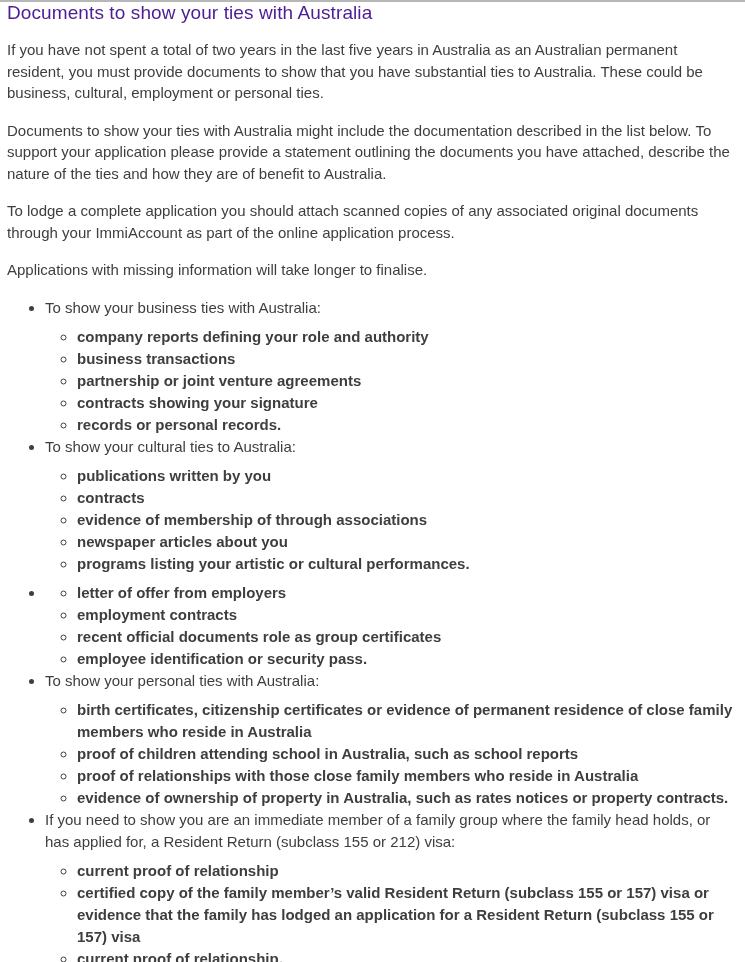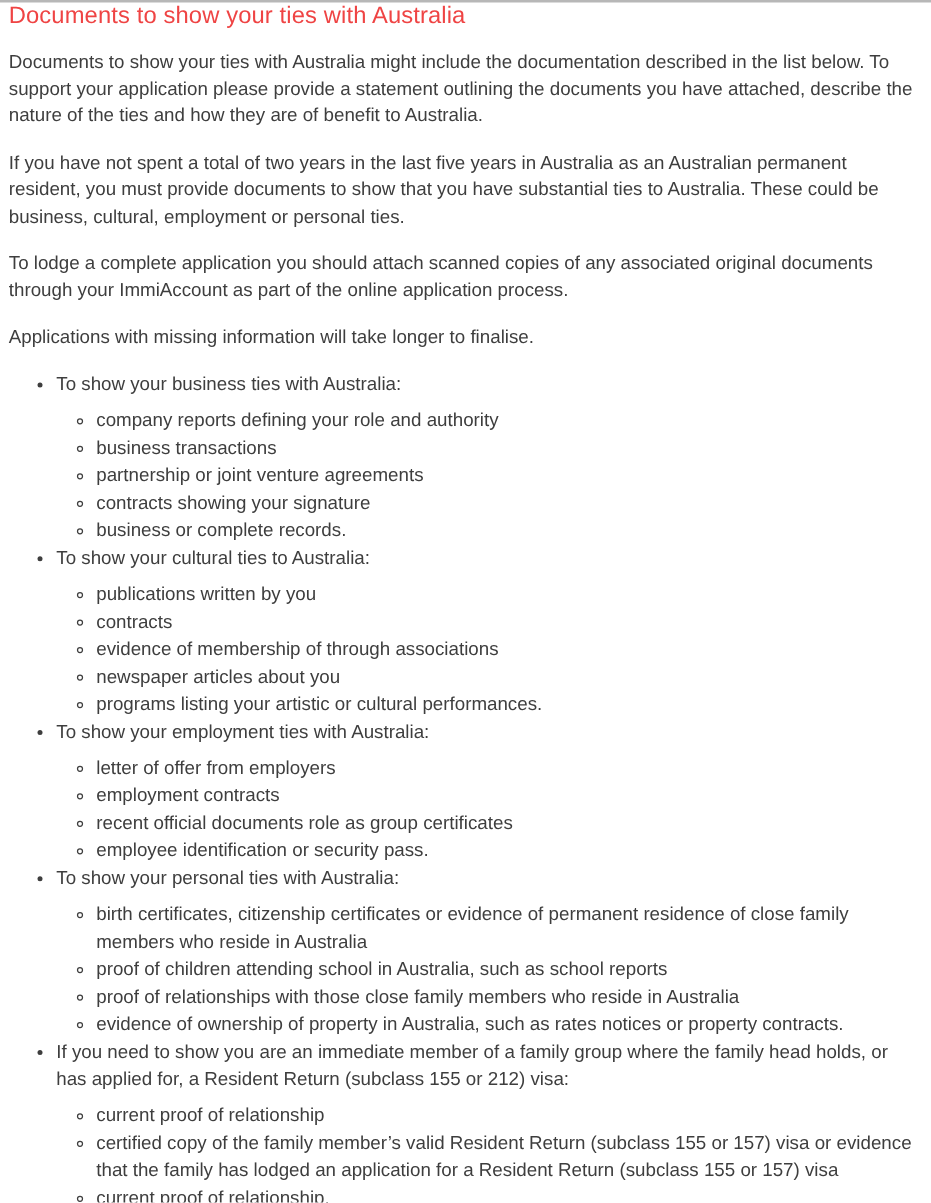--- a/index.html
+++ b/index.html
@@ -20,74 +20,75 @@
   .page {
     border-top: 2px solid #b7b7b7;
     padding: 0 7px;
     box-sizing: border-box;
   }
   h1.page-title {
     margin: 0 0 12px 0;
     font-size: 19px;
     line-height: 21px;
     font-weight: 400;
-    color: #ef4444;
+    color: #4c1d95;
     letter-spacing: 0.1px;
   }
   .paragraphs p {
     margin: 16px 0;
   }
   ul.ties-list {
     margin: 16px 0 0 0;
     padding: 0 0 0 22px;
     list-style-type: disc;
   }
   ul.ties-list > li {
     line-height: 22px;
     padding: 0;
     margin-left: 16px;
   }
   ul.ties-list > li > ul {
     margin: 7px 0 0 0;
     padding: 0 0 0 32px;
     list-style-type: circle;
+    font-weight: bold;
   }
   ul.ties-list > li > ul > li {
     line-height: 22px;
   }
 </style>
 </head>
 <body>
 
 <div class="page">
   <h1 class="page-title">Documents to show your ties with Australia</h1>
 
   <div class="paragraphs">
+      <p>If you have not spent a total of two years in the last five years in Australia as an Australian permanent resident, you must provide documents to show that you have substantial ties to Australia. These could be business, cultural, employment or personal ties.</p>
       <p>Documents to show your ties with Australia might include the documentation described in the list below. To support your application please provide a statement outlining the documents you have attached, describe the nature of the ties and how they are of benefit to Australia.</p>
-      <p>If you have not spent a total of two years in the last five years in Australia as an Australian permanent resident, you must provide documents to show that you have substantial ties to Australia. These could be business, cultural, employment or personal ties.</p>
       <p>To lodge a complete application you should attach scanned copies of any associated original documents through your ImmiAccount as part of the online application process.</p>
       <p>Applications with missing information will take longer to finalise.</p>
     </div>
 
   <ul class="ties-list">
       <li><span>To show your business ties with Australia:</span><ul>
           <li>company reports defining your role and authority</li>
           <li>business transactions</li>
           <li>partnership or joint venture agreements</li>
           <li>contracts showing your signature</li>
-          <li>business or complete records.</li>
+          <li>records or personal records.</li>
         </ul></li>
       <li><span>To show your cultural ties to Australia:</span><ul>
           <li>publications written by you</li>
           <li>contracts</li>
           <li>evidence of membership of through associations</li>
           <li>newspaper articles about you</li>
           <li>programs listing your artistic or cultural performances.</li>
         </ul></li>
-      <li><span>To show your employment ties with Australia:</span><ul>
+      <li><ul>
           <li>letter of offer from employers</li>
           <li>employment contracts</li>
           <li>recent official documents role as group certificates</li>
           <li>employee identification or security pass.</li>
         </ul></li>
       <li><span>To show your personal ties with Australia:</span><ul>
           <li>birth certificates, citizenship certificates or evidence of permanent residence of close family members who reside in Australia</li>
           <li>proof of children attending school in Australia, such as school reports</li>
           <li>proof of relationships with those close family members who reside in Australia</li>
           <li>evidence of ownership of property in Australia, such as rates notices or property contracts.</li>

